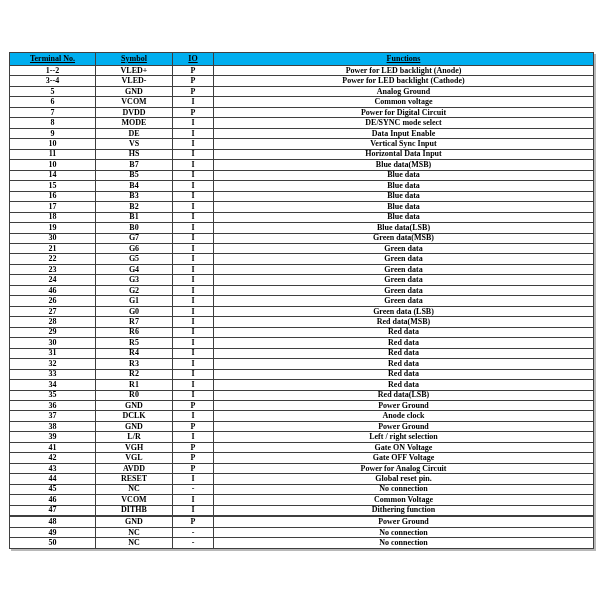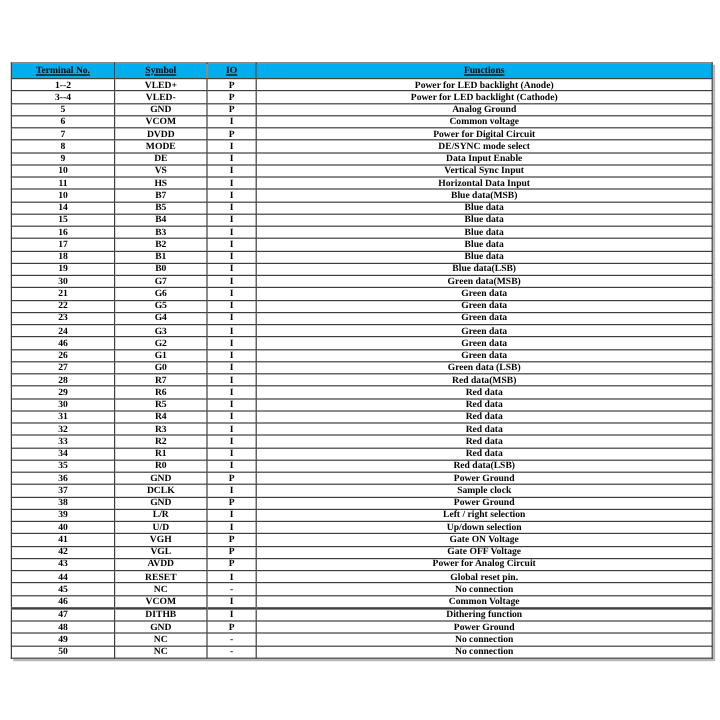--- a/index.html
+++ b/index.html
@@ -268,39 +268,33 @@
         <tr>
           <td>36</td>
           <td>GND</td>
           <td>P</td>
           <td>Power Ground</td>
         </tr>
         <tr>
           <td>37</td>
           <td>DCLK</td>
           <td>I</td>
-          <td>Sample clock</td>
+          <td>Anode clock</td>
         </tr>
         <tr>
           <td>38</td>
           <td>GND</td>
           <td>P</td>
           <td>Power Ground</td>
         </tr>
         <tr>
           <td>39</td>
           <td>L/R</td>
           <td>I</td>
           <td>Left / right selection</td>
-        </tr>
-        <tr>
-          <td>40</td>
-          <td>U/D</td>
-          <td>I</td>
-          <td>Up/down selection</td>
         </tr>
         <tr>
           <td>41</td>
           <td>VGH</td>
           <td>P</td>
           <td>Gate ON Voltage</td>
         </tr>
         <tr>
           <td>42</td>
           <td>VGL</td>

